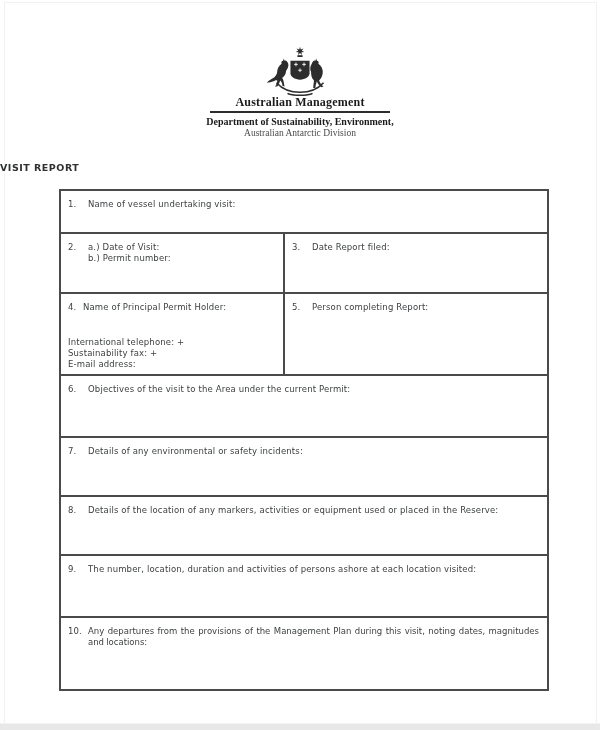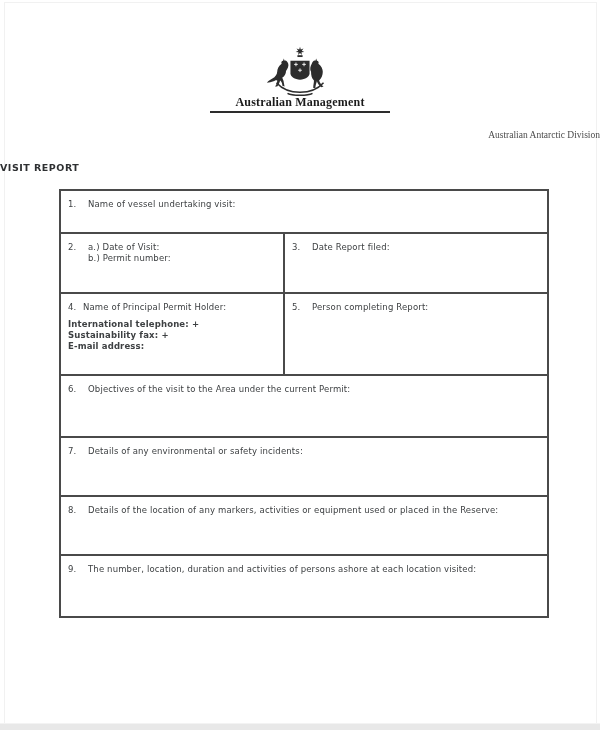--- a/index.html
+++ b/index.html
@@ -11,38 +11,38 @@
   .edge-top{position:absolute;top:2px;left:4px;right:3px;height:1px;background:#f1f1f1;}
   .edge-left{position:absolute;top:2px;bottom:7px;left:4px;width:1px;background:#f1f1f1;}
   .edge-right{position:absolute;top:2px;bottom:7px;right:3px;width:1px;background:#f1f1f1;}
   .bottom-band{position:absolute;left:0;right:0;bottom:0;height:6px;background:#e8e8e8;border-top:1px solid #f3f3f3;}
 
   .header{position:absolute;top:0;left:0;right:0;text-align:center;color:#1d1d1d;}
   .crest{display:block;margin:46px auto 0;width:80px;height:50px;}
   .gov{font-family:"Liberation Serif",serif;font-weight:bold;font-size:12px;line-height:13px;letter-spacing:.2px;color:#1b1b1b;}
   .rule{width:180px;height:2px;background:#2d2d2d;margin:2px auto 3px;}
   .dept{font-family:"Liberation Serif",serif;font-weight:bold;font-size:10px;line-height:11px;color:#1b1b1b;}
-  .division{font-family:"Liberation Serif",serif;font-size:9.5px;line-height:11px;color:#4a4a4a;margin-top:17px;text-align:right;}
+  .division{font-family:"Liberation Serif",serif;font-size:9.5px;line-height:11px;color:#4a4a4a;margin-top:1px;}
   .title{position:absolute;top:162px;left:0;right:0;text-align:left;
          font-weight:bold;font-size:9.5px;letter-spacing:.5px;color:#2e3032;}
 
   table.form{position:absolute;left:59px;top:189px;width:488px;border-collapse:collapse;table-layout:fixed;}
   table.form td{
     border:2px solid #4a4a4a;vertical-align:top;padding:8px 8px 0 7px;
     font-size:8.5px;line-height:11px;letter-spacing:.15px;color:#3e4143;
   }
   tr.r1{height:43px;} tr.r2{height:60px;} tr.r3{height:82px;} tr.r4{height:62px;}
   tr.r5{height:59px;} tr.r6{height:59px;} tr.r7{height:62px;} tr.r8{height:73px;}
   .c1{width:224px;} .c2{width:264px;}
   .item{display:flex;}
   .num{width:20px;flex:none;}
   .num-sm{width:15px;flex:none;}
   .txt{flex:1;}
   .just .txt{text-align:justify;letter-spacing:0;word-spacing:-0.5px;}
-  .contact{margin-top:6px;font-weight:bold;}
+  .contact{margin-top:24px;}
 </style>
 </head>
 <body>
 
 <div class="edge-top"></div>
 <div class="edge-left"></div>
 <div class="edge-right"></div>
 <div class="bottom-band"></div>
 
 <div class="header">
@@ -65,20 +65,21 @@
       <path d="M47.5,33 h5 M50,30.5 v5"></path>
     </g>
 
     <g stroke="#2d2d2d" stroke-width="2" fill="none">
       <path d="M18,50 c8,9 20,13 32,13 c12,0 24,-4 32,-13"></path>
       <path d="M33,64.5 c6,3.5 28,3.5 34,0"></path>
     </g>
   </svg>
   <div class="gov">Australian Management</div>
   <div class="rule"></div>
+  <div class="dept">Department of Sustainability, Environment,</div>
   <div class="division">Australian Antarctic Division</div>
 </div>
 
 <div class="title">VISIT REPORT</div>
 
 <table class="form">
   <colgroup>
       <col class="c1">
       <col class="c2">
     </colgroup>
@@ -152,14 +153,22 @@
     </td>
   </tr>
   <tr class="r7">
     <td colspan="2">
       <div class="item">
         <span class="num">9.</span>
         <span class="txt">The number, location, duration and activities of persons ashore at each location visited:</span>
       </div>
     </td>
   </tr>
+  <tr class="r8">
+    <td colspan="2">
+      <div class="item just">
+        <span class="num">10.</span>
+        <span class="txt">Any departures from the provisions of the Management Plan during this visit, noting dates, magnitudes and locations:</span>
+      </div>
+    </td>
+  </tr>
 </tbody>
   </table>
 
 </body></html>

